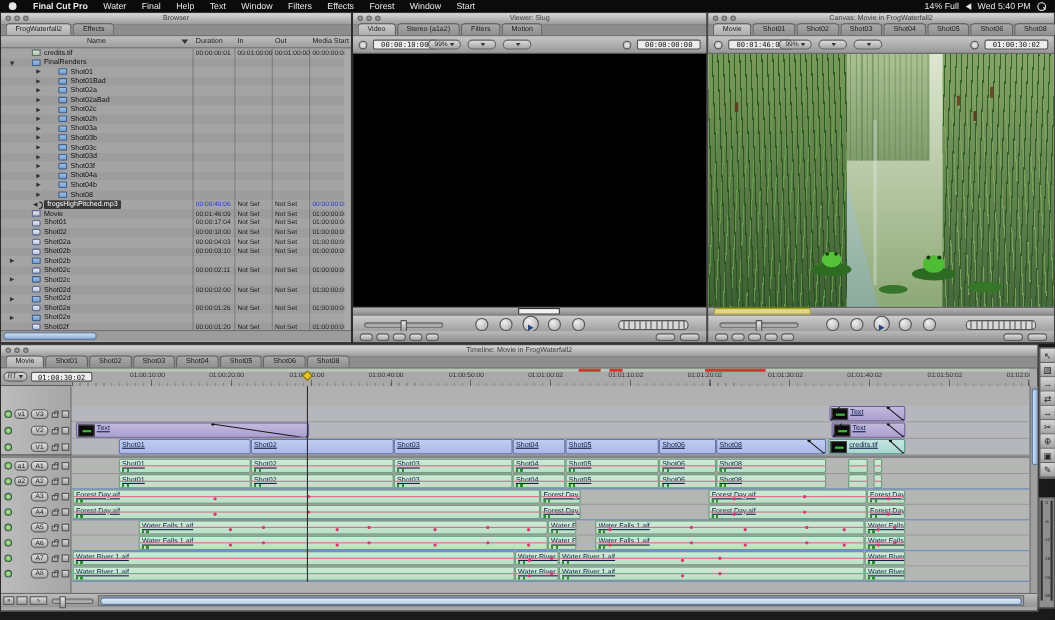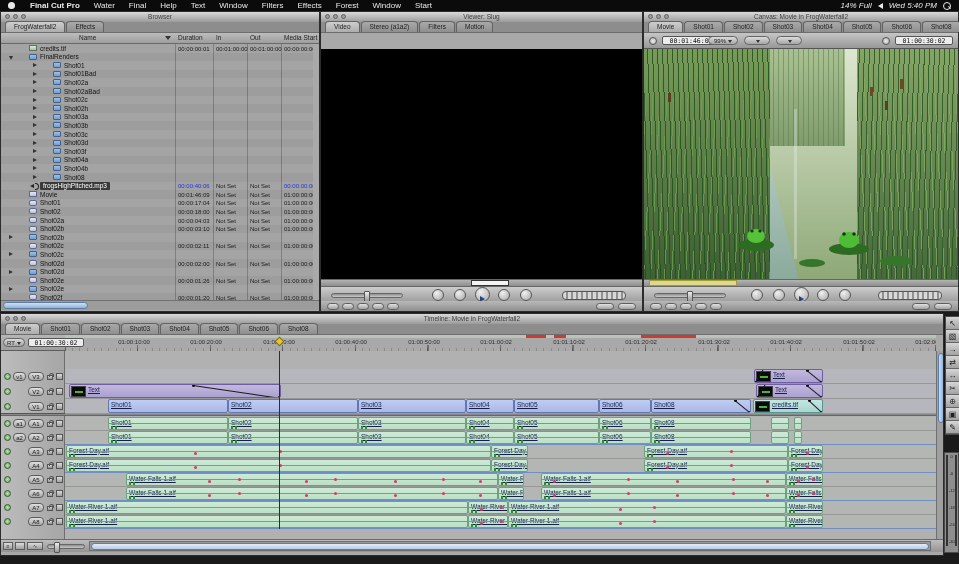--- a/index.html
+++ b/index.html
@@ -5,21 +5,21 @@
   html,body{margin:0;padding:0;background:#111;}
   #screen{position:relative;width:959px;height:564px;background:#1a1a1a;overflow:hidden;
     font-family:"Liberation Sans",sans-serif;-webkit-font-smoothing:antialiased;}
   
   #menubar{position:absolute;left:0;top:0;width:959px;height:11px;background:#0b0b0b;
     display:flex;align-items:center;font-size:8px;color:#e8e8e8;}
   .apple{width:7px;height:7px;border-radius:50% 50% 45% 45%;background:#e8e8e8;margin:0 8px 0 8px;}
   #menu-items{display:flex;gap:0;}
   #menu-items span{padding:0 7px;line-height:11px;white-space:nowrap;}
   #menu-items span.b{font-weight:bold;}
-  #menu-status{margin-left:auto;display:flex;align-items:center;gap:6px;padding-right:8px;font-style:italic;}
+  #menu-status{margin-left:auto;display:flex;align-items:center;gap:6px;padding-right:8px;}
   .spk{width:0;height:0;border-top:3px solid transparent;border-bottom:3px solid transparent;border-right:5px solid #e8e8e8;position:relative;}
   .spot{width:6px;height:6px;border:1px solid #e8e8e8;border-radius:50%;position:relative;}
   .spot:after{content:"";position:absolute;left:4px;top:4px;width:3px;height:1px;background:#e8e8e8;transform:rotate(45deg);}
   
   .win{position:absolute;background:#a9a9a9;border:1px solid #2c2c2c;box-sizing:border-box;}
   .tbar{height:10px;background:linear-gradient(#d9d9d9,#9b9b9b);border-bottom:1px solid #606060;
     position:relative;text-align:center;font-size:6.5px;line-height:10px;color:#3d3d3d;}
   .dots{position:absolute;left:4px;top:2px;display:flex;gap:3px;}
   .dot{width:5px;height:5px;border-radius:50%;background:#9a9a9a;border:1px solid #666;box-sizing:border-box;}
   .tabsrow{position:absolute;left:0;right:0;height:11px;background:#8d8d8d;display:flex;align-items:flex-end;
@@ -393,20 +393,29 @@
           <span class="dot"></span>
         </span>
       <span>Viewer: Slug</span>
     </div>
     <div class="tabsrow" id="viewer-tabs" style="top:10px;">
         <div class="tab active">Video</div>
         <div class="tab">Stereo (a1a2)</div>
         <div class="tab">Filters</div>
         <div class="tab">Motion</div>
       </div>
+    <div class="ctrlbar" style="top:21px;">
+      <span class="clockic" style="left:5px;"></span>
+      <span class="tc" style="left:18px;width:58px;">00:00:10:00</span>
+      <span class="pill" style="left:68px;width:30px;"><span>99%</span><span class="dn"></span></span>
+      <span class="pill" style="left:104px;width:26px;"><span class="dn"></span></span>
+      <span class="pill" style="left:136px;width:26px;"><span class="dn"></span></span>
+      <span class="clockic" style="left:245px;"></span>
+      <span class="tc" style="left:258px;width:58px;">00:00:00:00</span>
+    </div>
     <div class="vframe" style="top:37px;height:230px;background:#000;"></div>
     <div class="scrub" style="top:267px;">
       <div class="scrubseg" style="left:150px;width:38px;background:#f2f2f2;border:1px solid #333;"></div>
     </div>
     <div class="transport" style="top:275px;" id="viewer-transport">
         <div class="shuttle" style="left: 10px; top: 6px; width: 72px;">
           <div class="th" style="left: 32px;"></div>
         </div>
         <div class="rbtn" style="left: 111px; top: 2px; width: 12px; height: 12px;"></div>
         <div class="rbtn" style="left: 133px; top: 2px; width: 12px; height: 12px;"></div>

